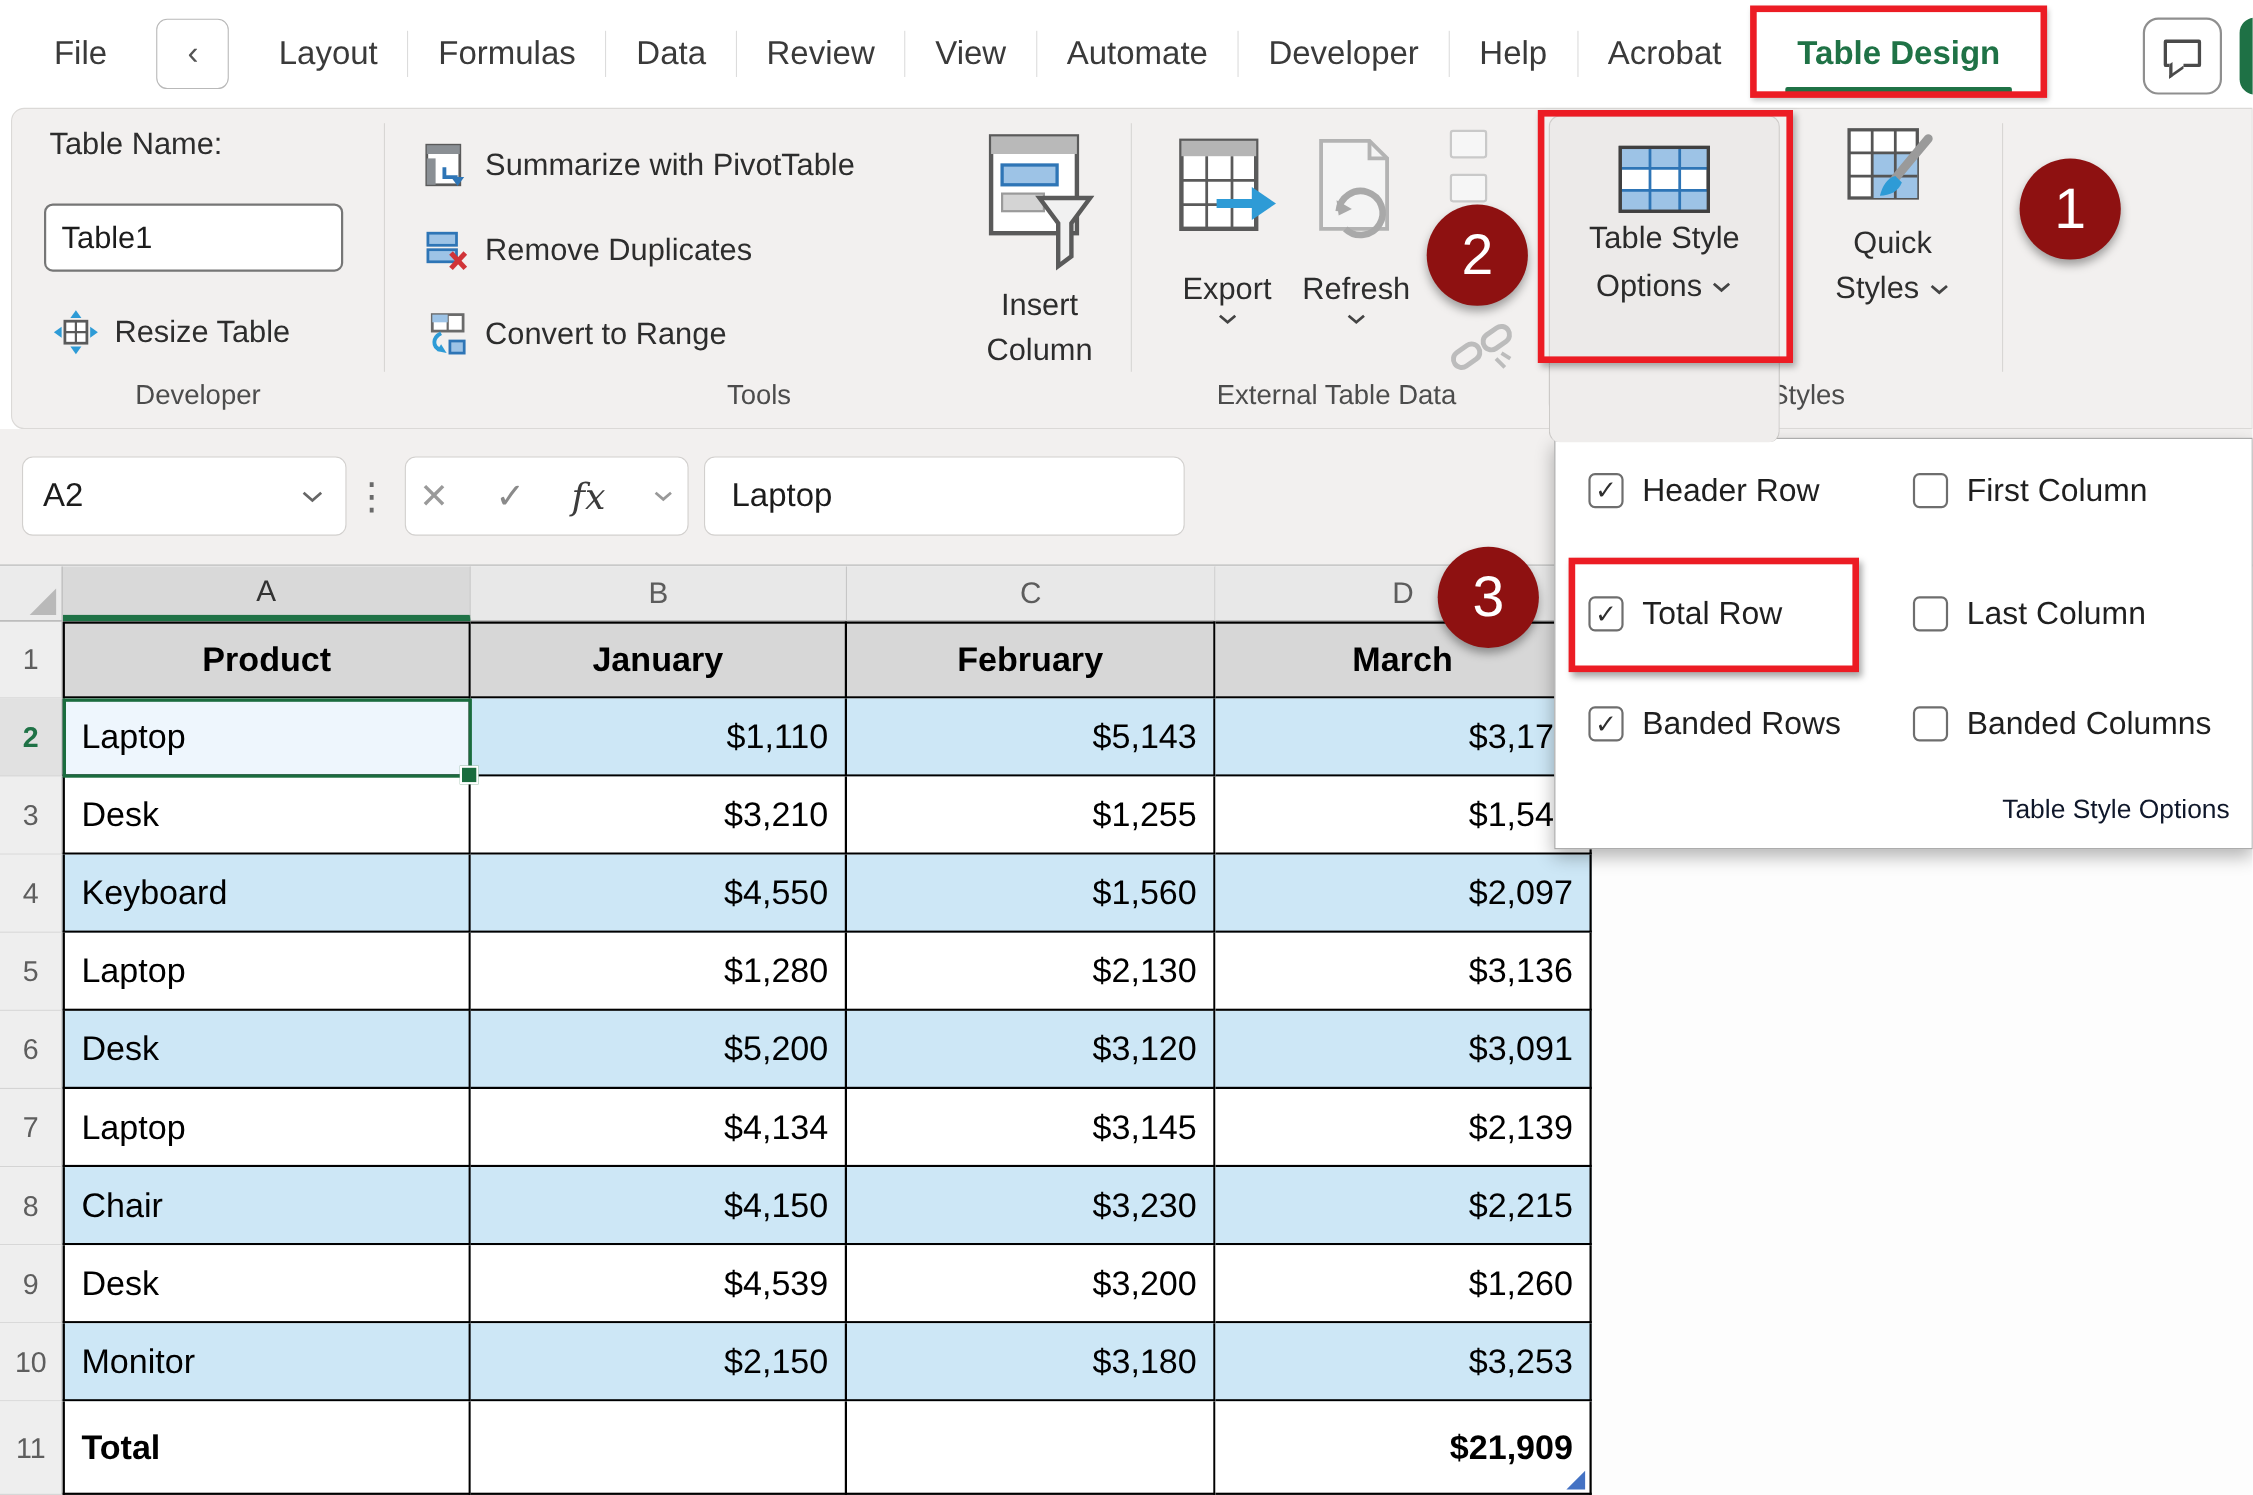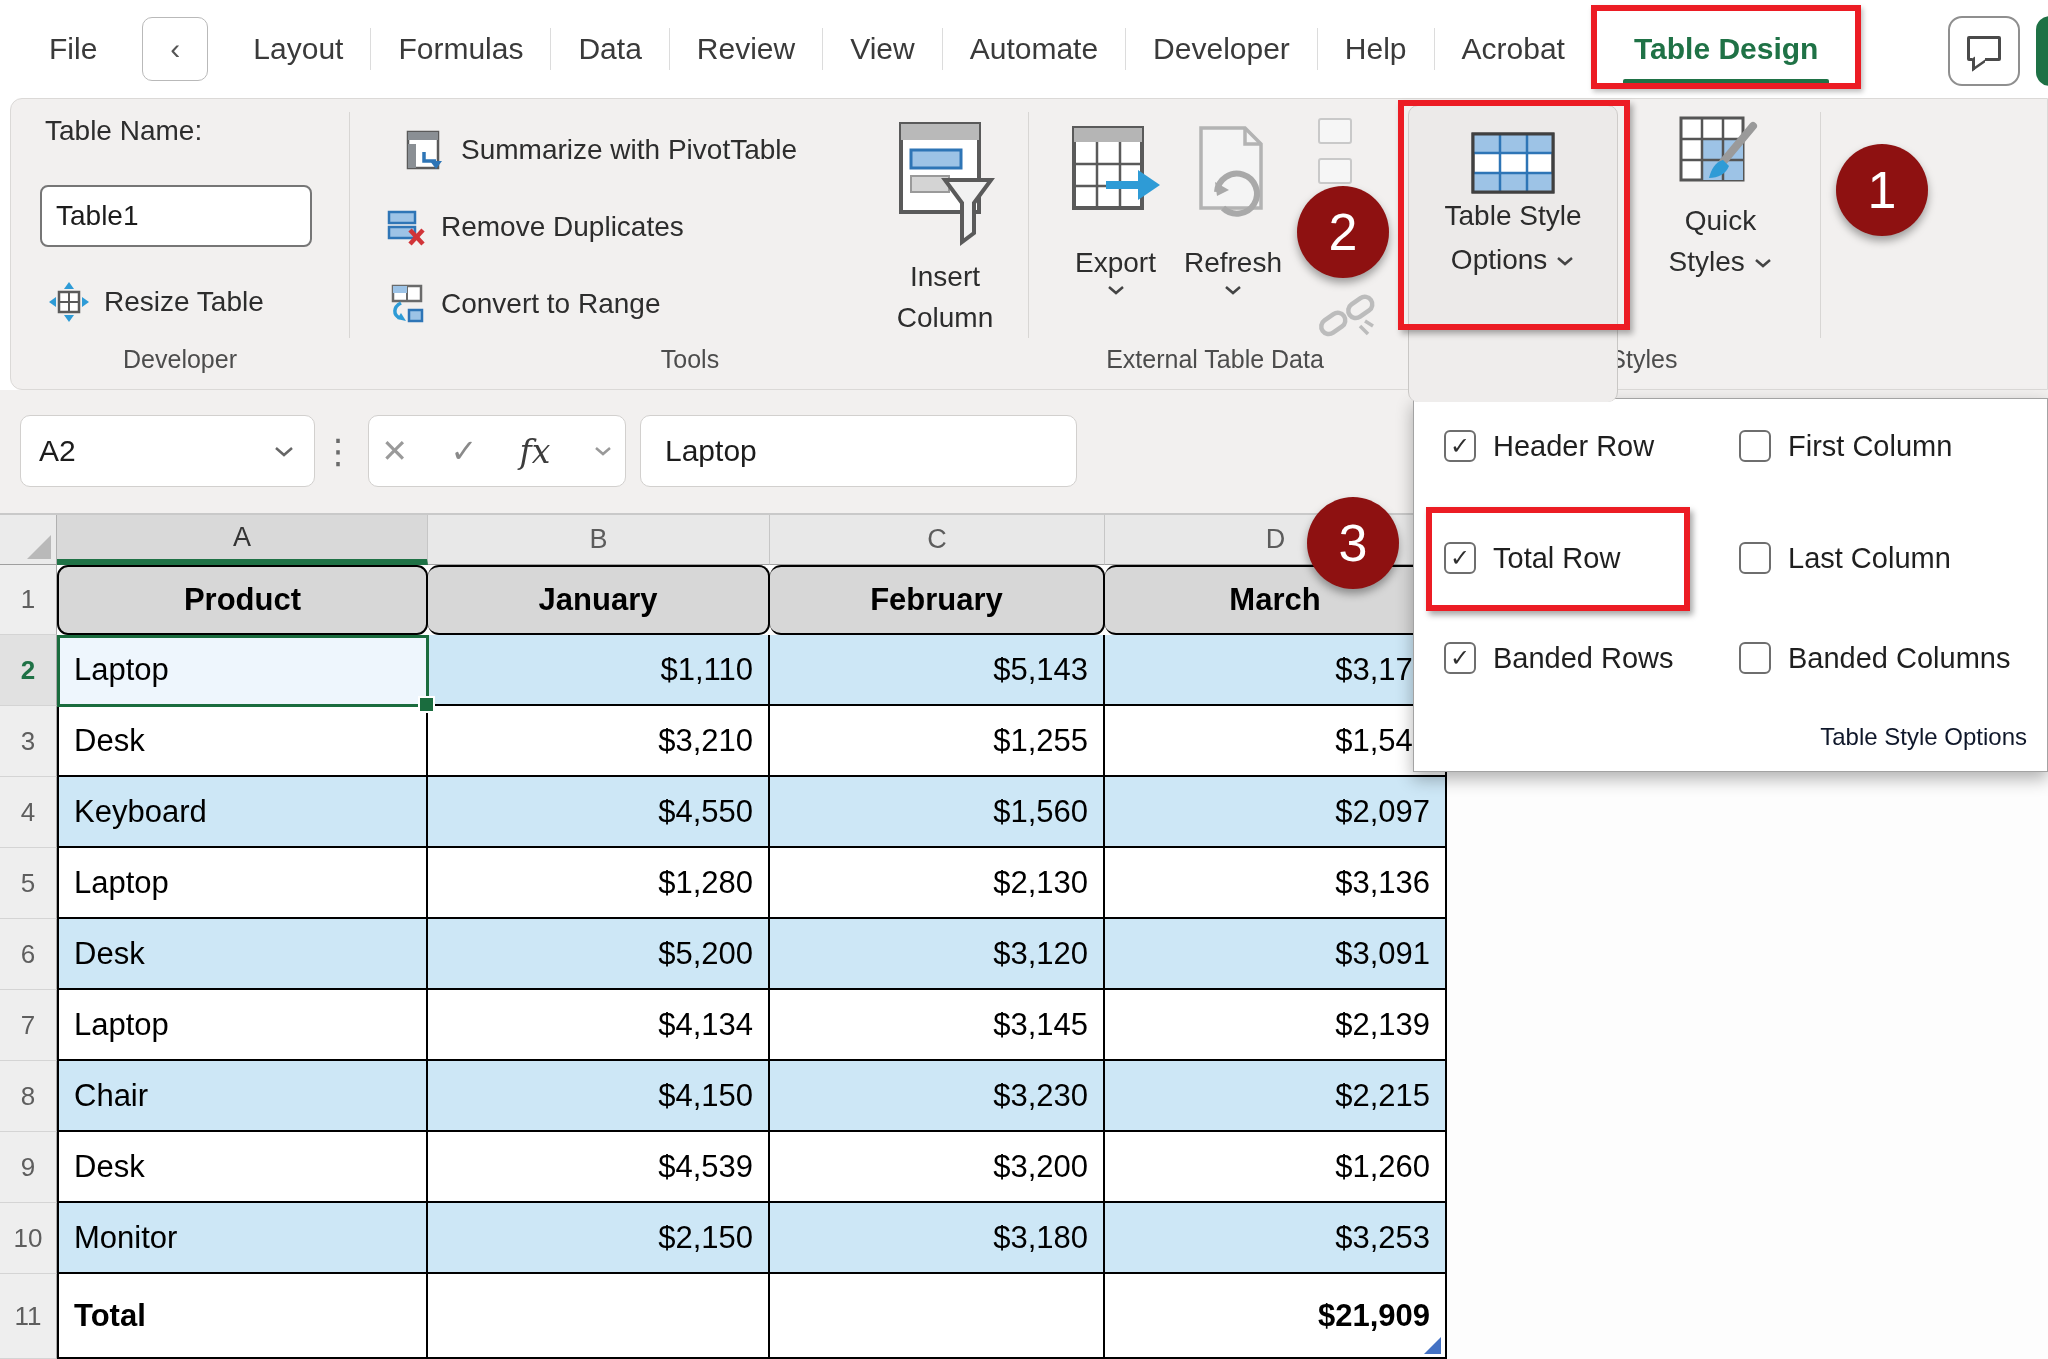--- a/index.html
+++ b/index.html
@@ -72,21 +72,21 @@
   .colh-a { background:#d9d9d9; border-bottom:6px solid #1f7246; color:#333; }
   .corner { background:#ebebeb; border-right:1px solid #b0b0b0; border-bottom:1px solid #9f9f9f; position:relative; }
   .corner-tri { position:absolute; right:5px; bottom:5px; width:0; height:0;
                 border-left:24px solid transparent; border-bottom:24px solid #b9b9b9; }
   .gut { background:#eeeeee; border-right:1px solid #a8a8a8; border-bottom:1px solid #d4d4d4;
          justify-content:center; font-size:26px; color:#5e5e5e; }
   .gut-sel { background:#e1e1e1; color:#1f7246; font-weight:700; }
   .tc { background:#fff; border-right:2.5px solid #000; border-bottom:2.5px solid #000;
         font-size:31px; color:#000; padding:0 15px; }
   .tc.first { border-left:2.5px solid #000; }
-  .th { background:#d7d7d7; font-weight:700; justify-content:center; border-top:2.5px solid #000;border-radius:11px; }
+  .th { background:#d7d7d7; font-weight:700; justify-content:center; border-top:2.5px solid #000; }
   .banded { background:#cde7f6; }
   .num { justify-content:flex-end; }
   .sel-cell { background:#eef6fd; }
   .bold { font-weight:700; }
   .sel-overlay { position:absolute; left:57px; top:120px; width:372px; height:72px; border:3.5px solid #1a6c3e; z-index:5; }
   .sel-overlay::after { content:""; position:absolute; right:-9px; bottom:-9px; width:13px; height:13px;
                         background:#1a6c3e; border:2px solid #fff; }
   .d11-handle { position:absolute; left:1424px; top:822px; width:0; height:0;
                 border-bottom:17px solid #4472c4; border-left:17px solid transparent; }
 
@@ -159,21 +159,21 @@
       <line x1="21" y1="11" x2="21" y2="31" stroke="#5a5a5a" stroke-width="2"></line>
       <path d="M21,1 l5,7 h-10 z" fill="#2e9bd6"></path>
         <path d="M21,41 l-5,-7 h10 z" fill="#2e9bd6"></path>
       <path d="M1,21 l7,-5 v10 z" fill="#2e9bd6"></path>
         <path d="M41,21 l-7,5 v-10 z" fill="#2e9bd6"></path>
     </svg>
     <span class="rlabel">Resize Table</span>
   </div>
   <div class="group-label" style="left:20px; top:342px; width:320px;">Developer</div>
 
-  <div class="hrow" style="left:405px; top:126px;justify-content:flex-end;">
+  <div class="hrow" style="left:385px; top:126px;justify-content:flex-end;">
     <svg width="42" height="42" viewBox="0 0 42 42">
       <rect x="3" y="3" width="30" height="36" fill="#fff" stroke="#5a5a5a" stroke-width="2.5"></rect>
       <rect x="3" y="3" width="30" height="8" fill="#8a8f94"></rect>
       <rect x="3" y="15" width="8" height="24" fill="#8a8f94"></rect>
       <path d="M19,23 v9 h12" fill="none" stroke="#2e75b6" stroke-width="3.5"></path>
       <path d="M31,26 v12 l-8,-6 z" fill="#2e75b6" transform="rotate(-90 31 32)"></path>
     </svg>
     <span class="rlabel">Summarize with PivotTable</span>
   </div>
   <div class="hrow" style="left:385px; top:203px;">

